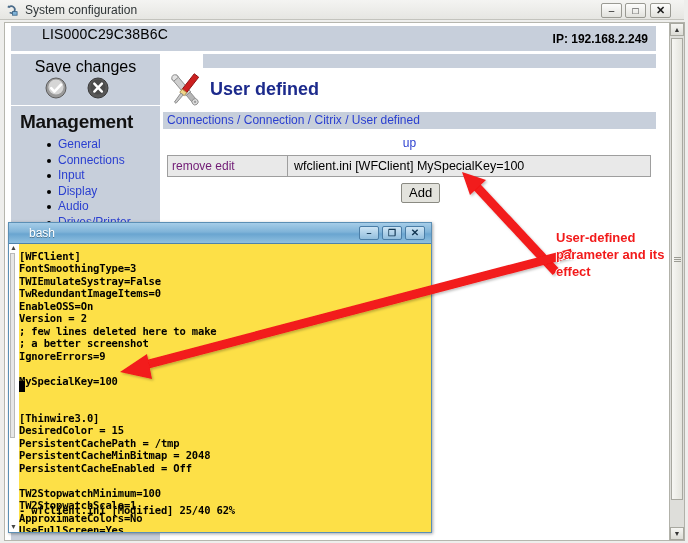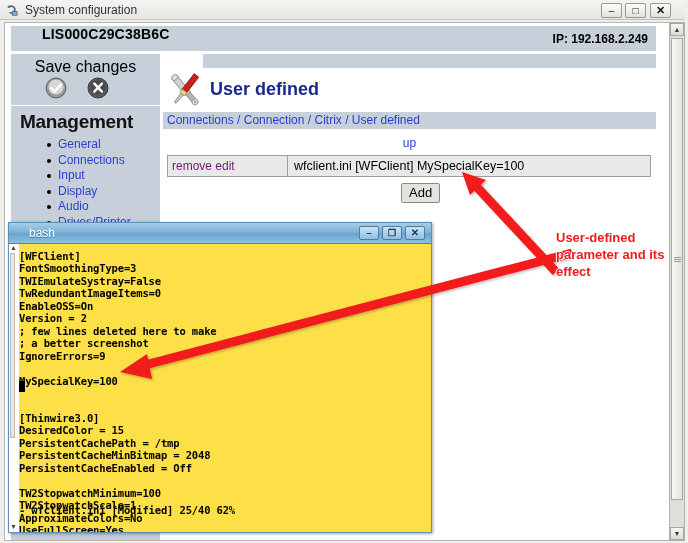--- a/index.html
+++ b/index.html
@@ -79,21 +79,21 @@
   
   #host-bar {
     position: absolute;
     left: 6px; top: 3px;
     width: 645px; height: 25px;
     background: #c7cfdb;
   }
   #host-name {
     position: absolute;
     left: 8px; top: 0;
-    font-size: 14px; font-weight: bold;
+    font-size: 14px; font-weight: normal;
     color: #000000;
     letter-spacing: 0.2px;
     padding-left: 23px;
   }
   #host-ip {
     position: absolute;
     right: 8px; top: 6px;
     font-size: 12px; font-weight: bold;
     color: #000000;
   }

